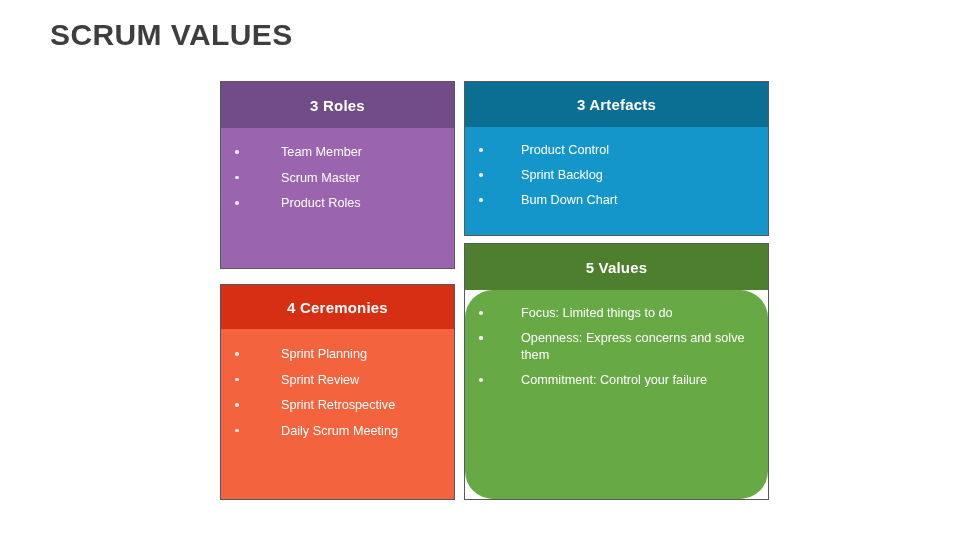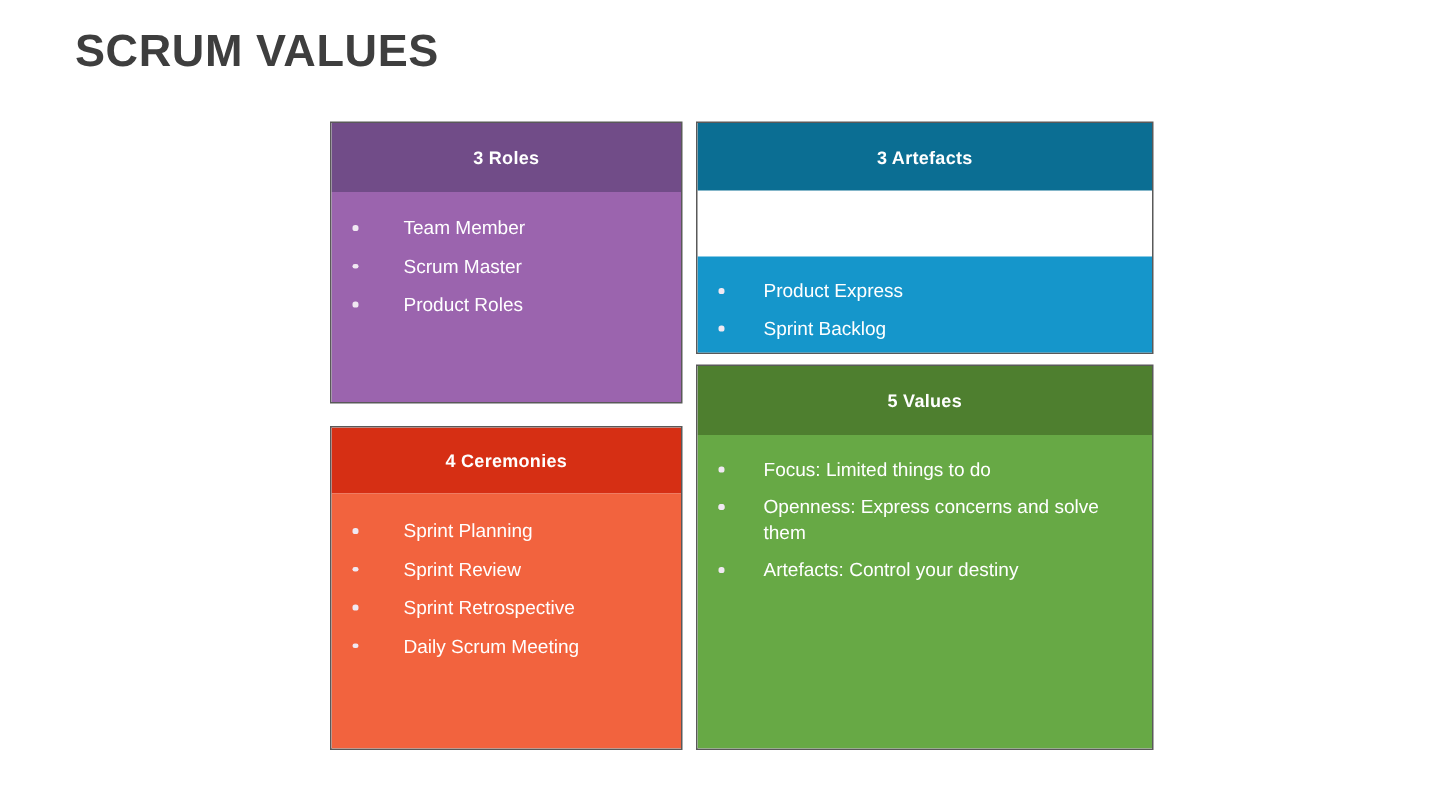--- a/index.html
+++ b/index.html
@@ -40,21 +40,21 @@
     flex-direction: column;
     overflow: hidden;
   }
   .card-header {
     box-sizing: border-box;
     width: 100%;
     display: flex;
     align-items: center;
     justify-content: center;
     color: #ffffff;
-    font-size: 12px;
+    font-size: 15px;
     font-weight: bold;
     letter-spacing: 0.2px;
     flex: 0 0 auto;
   }
   .card-body {
     box-sizing: border-box;
     flex: 1 1 auto;
     width: 100%;
   }
   ul.bullets {
@@ -73,40 +73,40 @@
     position: absolute;
     left: 0;
     top: 6px;
     width: 3.5px;
     height: 3.5px;
     background: #f0e8f2;
     border-radius: 50%;
   }
   ul.bullets li .bullet-text {
     display: block;
+    margin-left: 12px;
   }
 
   
   #card-roles {
     left: 206px;
     top: 81px;
     width: 235px;
     height: 188px;
   }
   #card-roles .card-header { height: 46px; background: #714C88; }
   #card-roles .card-body   { background: #9B64AE; padding: 16px 14px 0 14px; }
   #card-roles ul.bullets li { padding-left: 34px; margin-bottom: 8.5px; }
 
   
   #card-artefacts {
     left: 450px;
     top: 81px;
     width: 305px;
     height: 155px;
-    gap: 44px;
   }
   #card-artefacts .card-header { height: 45px; background: #0B6E93; }
   #card-artefacts .card-body   { background: #1596CB; padding: 15px 14px 0 14px; }
   #card-artefacts ul.bullets li { padding-left: 30px; margin-bottom: 8px; }
 
   
   #card-ceremonies {
     left: 206px;
     top: 284px;
     width: 235px;
@@ -118,21 +118,21 @@
 
   
   #card-values {
     left: 450px;
     top: 243px;
     width: 305px;
     height: 257px;
     justify-content: center;
   }
   #card-values .card-header { height: 46px; background: #4E7F2F; }
-  #card-values .card-body   { background: #67A945; padding: 15px 18px 0 14px; }
+  #card-values .card-body   { background: #67A945; padding: 15px 18px 0 14px; border-radius: 28px; }
   #card-values ul.bullets li { padding-left: 30px; margin-bottom: 8px; }
 </style>
 </head>
 <body>
 
 <div id="slide">
 
   <div id="page-title">SCRUM VALUES</div>
 
   <div class="card" id="card-roles">
@@ -154,21 +154,21 @@
       </ul>
     </div>
   </div>
 
   <div class="card" id="card-artefacts">
     <div class="card-header">3 Artefacts</div>
     <div class="card-body">
       <ul class="bullets">
         <li>
           <span class="bullet-dot"></span>
-          <span class="bullet-text">Product Express</span>
+          <span class="bullet-text">Product Control</span>
         </li>
         <li>
           <span class="bullet-dot"></span>
           <span class="bullet-text">Sprint Backlog</span>
         </li>
         <li>
           <span class="bullet-dot"></span>
           <span class="bullet-text">Bum Down Chart</span>
         </li>
       </ul>
@@ -209,19 +209,19 @@
         </li>
         <li>
           <span class="bullet-dot"></span>
         </li>
         <li>
           <span class="bullet-dot"></span>
           <span class="bullet-text">Openness: Express concerns and solve them</span>
         </li>
         <li>
           <span class="bullet-dot"></span>
-          <span class="bullet-text">Artefacts: Control your destiny</span>
+          <span class="bullet-text">Commitment: Control your failure</span>
         </li>
       </ul>
     </div>
   </div>
 
 </div>
 
 </body></html>

